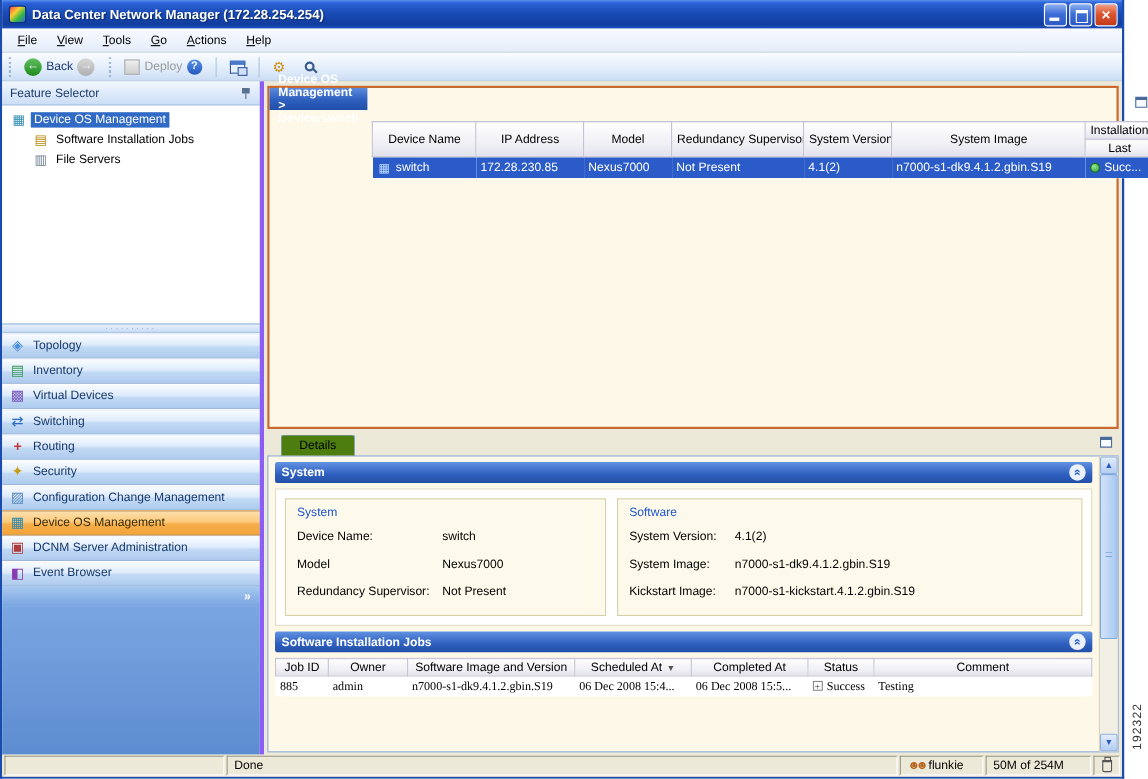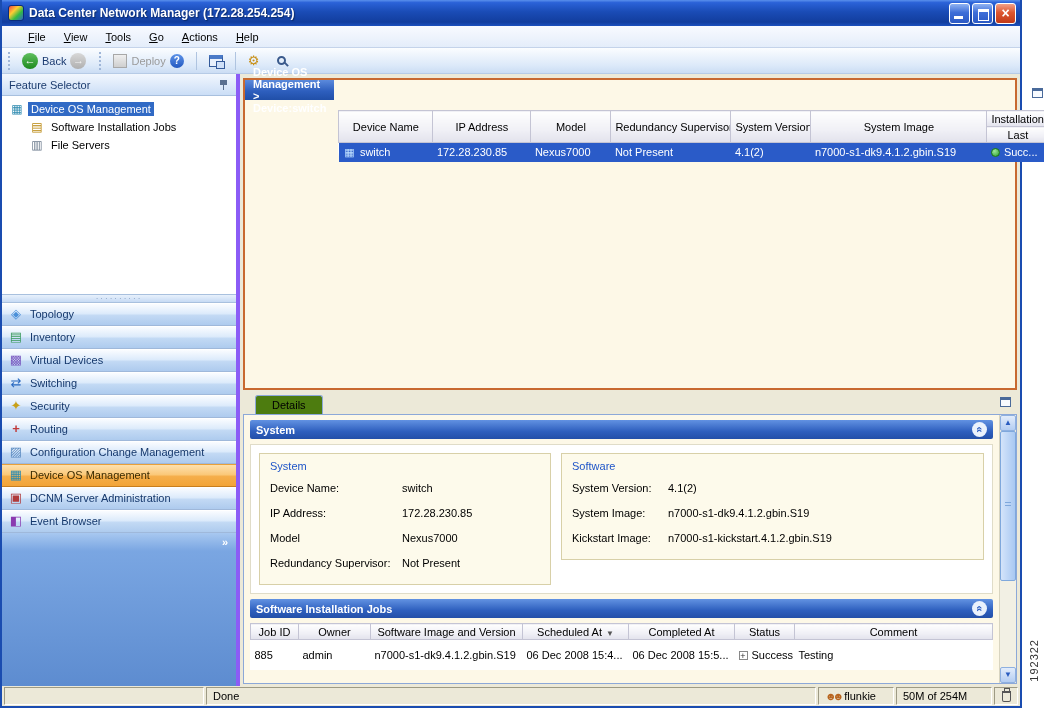--- a/index.html
+++ b/index.html
@@ -16,21 +16,21 @@
   .title-text { color:#fff; font-weight:bold; font-size:12px; text-shadow:1px 1px 1px #0A2A6A; flex:1; }
   .winbtns { display:flex; gap:2px; }
   .winbtn { width:21px; height:21px; border-radius:3px; border:1px solid #fff; position:relative;
     background:linear-gradient(180deg,#8FB2F2,#3E6ED8 45%,#2B59C4); }
   .winbtn.close { background:linear-gradient(180deg,#F2A188,#DD5630 45%,#C23A18); }
   .winbtn.min::before { content:''; position:absolute; left:4px; bottom:4px; width:9px; height:3px; background:#fff; }
   .winbtn.restore::before { content:''; position:absolute; left:5px; top:5px; width:9px; height:8px; border:1px solid #fff; border-top:3px solid #fff; }
   .winbtn.close::before { content:'×'; position:absolute; left:0; top:0; width:100%; height:100%; color:#fff; font-weight:bold; font-size:14px; line-height:19px; text-align:center; }
 
   
-  .menubar { height:22px; flex:0 0 22px; display:flex; align-items:center; background:linear-gradient(180deg,#F8FAFF,#E4EDFA); border-bottom:1px solid #C4D3EA; padding-left:17px; }
+  .menubar { height:22px; flex:0 0 22px; display:flex; align-items:center; background:linear-gradient(180deg,#F8FAFF,#E4EDFA); border-bottom:1px solid #C4D3EA; padding-left:5px; }
   .menu-item { display:inline-block; padding:3px 9px; cursor:default; }
   .menu-item::first-letter { text-decoration:underline; }
 
   
   .toolbar { height:26px; flex:0 0 26px; display:flex; align-items:center; background:linear-gradient(180deg,#FBFDFF,#DCE9F9 70%,#CBDDF4); border-bottom:1px solid #B6CBE6; padding-left:2px; gap:2px; }
   .tb-grip { width:5px; height:18px; margin:0 2px; background:repeating-linear-gradient(180deg,#9FB6D8 0 2px,transparent 2px 4px); background-size:2px 100%; background-repeat:no-repeat; background-position:center; }
   .tb-sep { width:1px; height:18px; background:#AFC4E0; margin:0 3px; }
   .tb-btn { display:flex; align-items:center; gap:4px; padding:2px 6px; border:1px solid transparent; border-radius:3px; color:#1A3A70; }
   .tb-btn.disabled { color:#9A9A9A; }
   .ico-back { width:16px; height:16px; border-radius:50%; background:linear-gradient(180deg,#5FBF5F,#1E8A1E); border:1px solid #14691 4; color:#fff; text-align:center; line-height:15px; font-size:11px; }
@@ -124,21 +124,21 @@
   .system-content { background:#fff; border:1px solid #E0DCC8; padding:8px; display:flex; gap:10px; align-items:flex-start; }
   .group-box { background:#FDFAEB; border:1px solid #D8D0A8; padding:6px 10px 2px 10px; }
   .group-box.left { width:292px; flex:0 0 292px; }
   .group-box.right { flex:1 1 auto; }
   .group-title { color:#1F55C8; margin-bottom:10px; }
   .field-row { display:flex; margin-bottom:13px; }
   .field-label { width:132px; flex:0 0 132px; }
   .group-box.right .field-label { width:96px; flex:0 0 96px; }
 
   .jobs-table-wrap { background:#fff; }
-  table.grid.jobs td { height:30px; }
+  table.grid.jobs td { height:18px;font-family:Liberation Serif, serif; }
   .sort-icon { display:inline-block; margin-left:4px; font-size:8px; color:#555; }
   .sort-icon::before { content:'▼'; }
   .expand-icon { display:inline-block; width:9px; height:9px; border:1px solid #888; background:#fff; color:#333; font-size:9px; line-height:8px; text-align:center; margin-right:4px; }
   .expand-icon::before { content:'+'; }
 
   
   .vscroll { width:17px; flex:0 0 17px; background:#F2F0E4; border-left:1px solid #D8D4C0; display:flex; flex-direction:column; }
   .sb-btn { height:16px; flex:0 0 16px; background:linear-gradient(180deg,#E2ECFB,#B4CDF2); border:1px solid #8EB0E0; border-radius:2px; color:#2A5CC0; font-size:8px; line-height:14px; text-align:center; }
   .sb-btn.up::before { content:'▲'; }
   .sb-btn.down::before { content:'▼'; }
@@ -246,26 +246,26 @@
           </div>
           <div class="nav-item">
             <span class="ni ni-virtual"></span>
             <span>Virtual Devices</span>
           </div>
           <div class="nav-item">
             <span class="ni ni-switching"></span>
             <span>Switching</span>
           </div>
           <div class="nav-item">
+            <span class="ni ni-routing"></span>
+            <span>Routing</span>
+          </div>
+          <div class="nav-item">
             <span class="ni ni-security"></span>
             <span>Security</span>
-          </div>
-          <div class="nav-item">
-            <span class="ni ni-routing"></span>
-            <span>Routing</span>
           </div>
           <div class="nav-item">
             <span class="ni ni-config"></span>
             <span>Configuration Change Management</span>
           </div>
           <div class="nav-item active">
             <span class="ni ni-dom2"></span>
             <span>Device OS Management</span>
           </div>
           <div class="nav-item">
@@ -351,24 +351,20 @@
               </div>
 
               <div class="system-content">
                 <div class="group-box left">
                   <div class="group-title">System</div>
                   <div class="field-row">
                     <span class="field-label">Device Name:</span>
                     <span class="field-value">switch</span>
                   </div>
                   <div class="field-row">
-                    <span class="field-label">IP Address:</span>
-                    <span class="field-value">172.28.230.85</span>
-                  </div>
-                  <div class="field-row">
                     <span class="field-label">Model</span>
                     <span class="field-value">Nexus7000</span>
                   </div>
                   <div class="field-row">
                     <span class="field-label">Redundancy Supervisor:</span>
                     <span class="field-value">Not Present</span>
                   </div>
                 </div>
                 <div class="group-box right">
                   <div class="group-title">Software</div>

